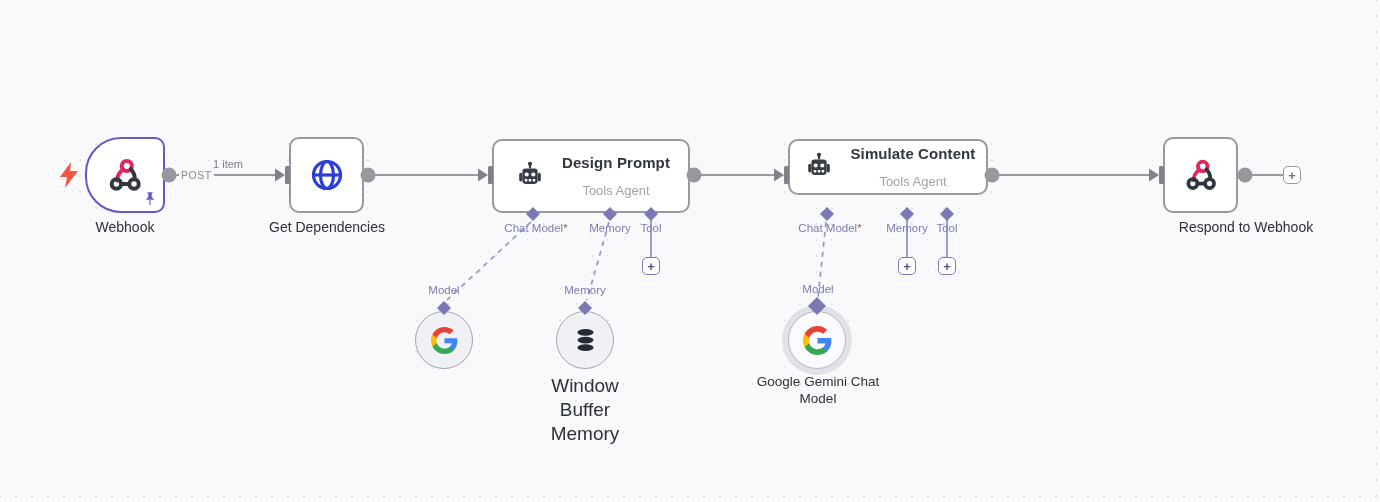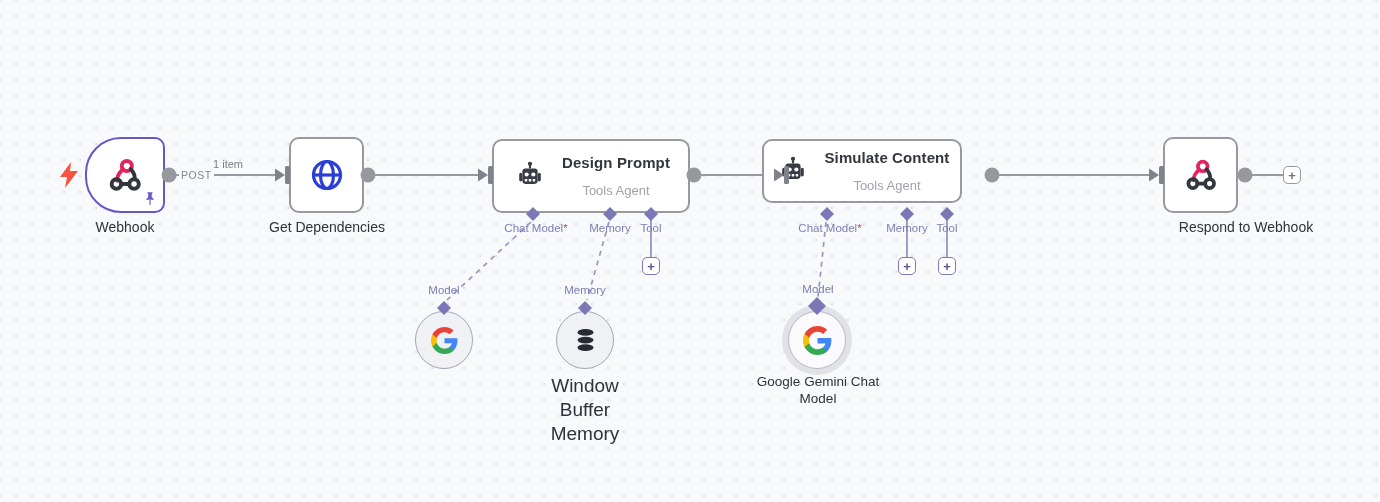--- a/index.html
+++ b/index.html
@@ -137,21 +137,21 @@
         <rect x="18.6" y="23.2" width="2.8" height="2.8" rx="0.6"></rect>
         <rect x="23" y="23.2" width="2.8" height="2.8" rx="0.6"></rect>
       </g>
     </svg>
     <div class="titles">
       <div class="title">Design Prompt</div>
       <div class="subtitle">Tools Agent</div>
     </div>
   </div>
 
-  <div class="node agent" style="left:762px; top:139px; width:200px; height:64px;">
+  <div class="node agent" style="left:788px; top:139px; width:200px; height:56px;">
     <svg width="36" height="36" viewBox="0 0 40 40">
       <g fill="#383d45">
         <circle cx="20" cy="6.5" r="2.4"></circle>
         <rect x="18.8" y="7.5" width="2.4" height="4"></rect>
         <rect x="8" y="16.5" width="3.4" height="9.5" rx="1.7"></rect>
         <rect x="28.6" y="16.5" width="3.4" height="9.5" rx="1.7"></rect>
         <rect x="11.5" y="11.8" width="17" height="17" rx="3.4"></rect>
       </g>
       <g fill="#ffffff">
         <circle cx="16.3" cy="18.3" r="2.3"></circle>

